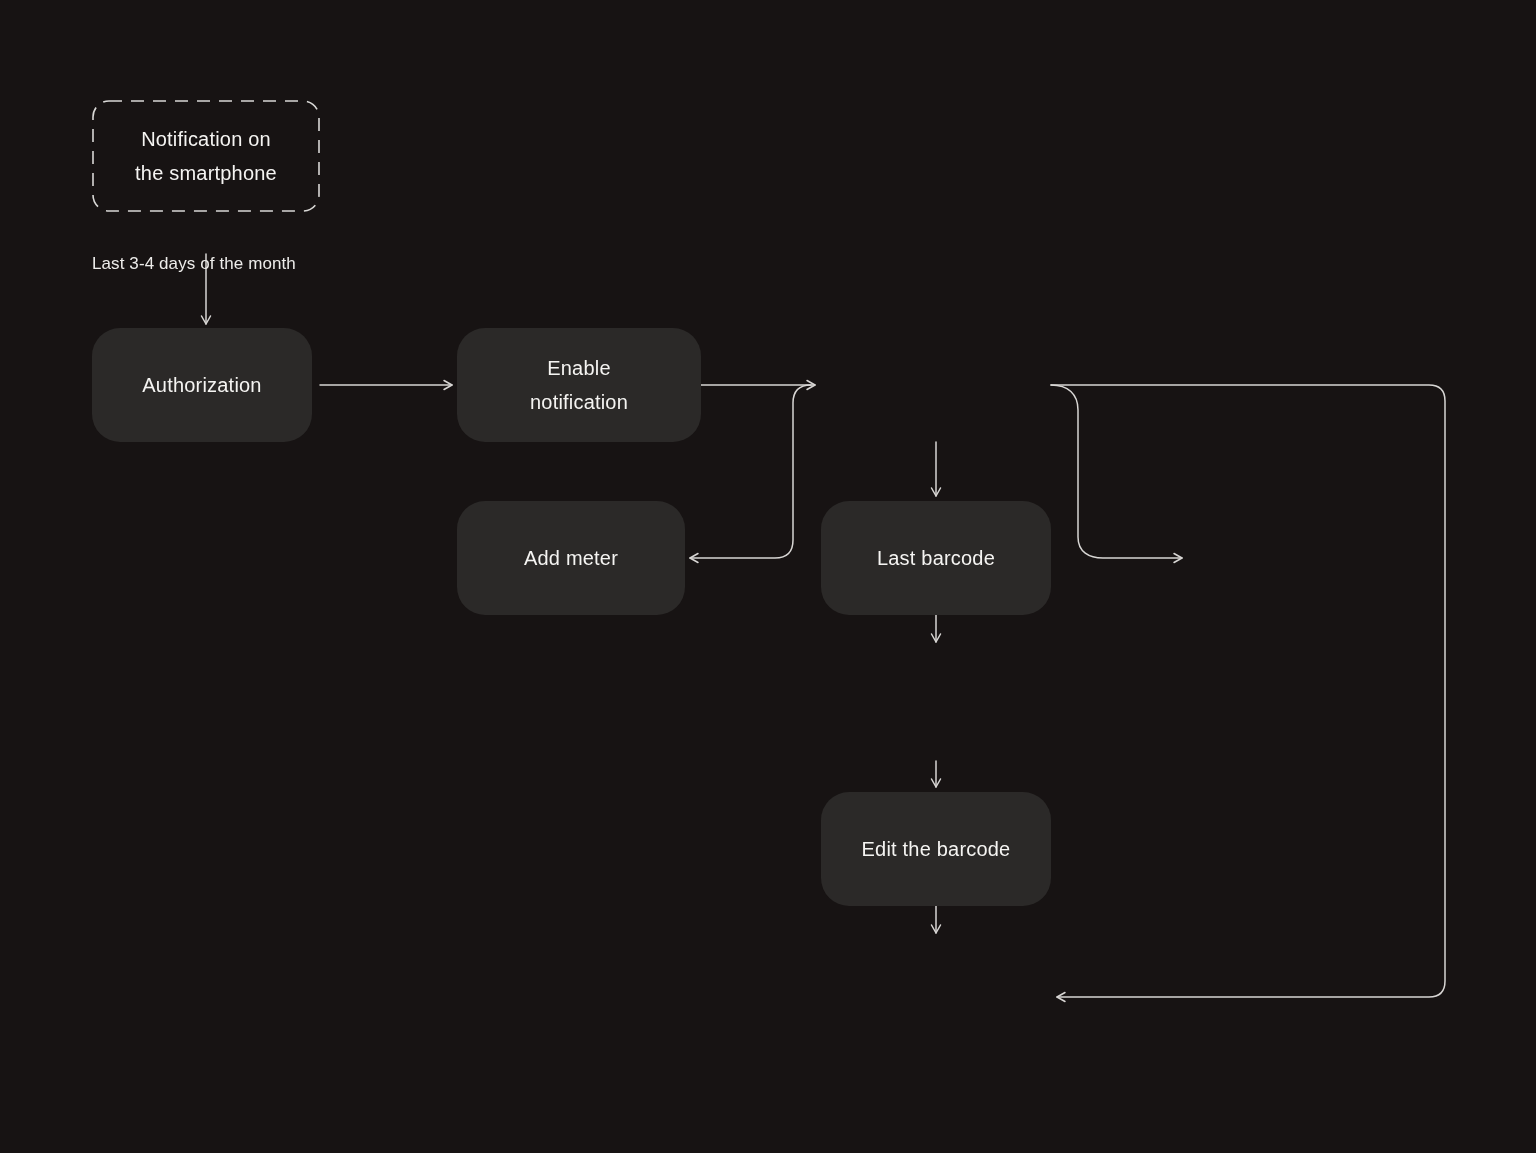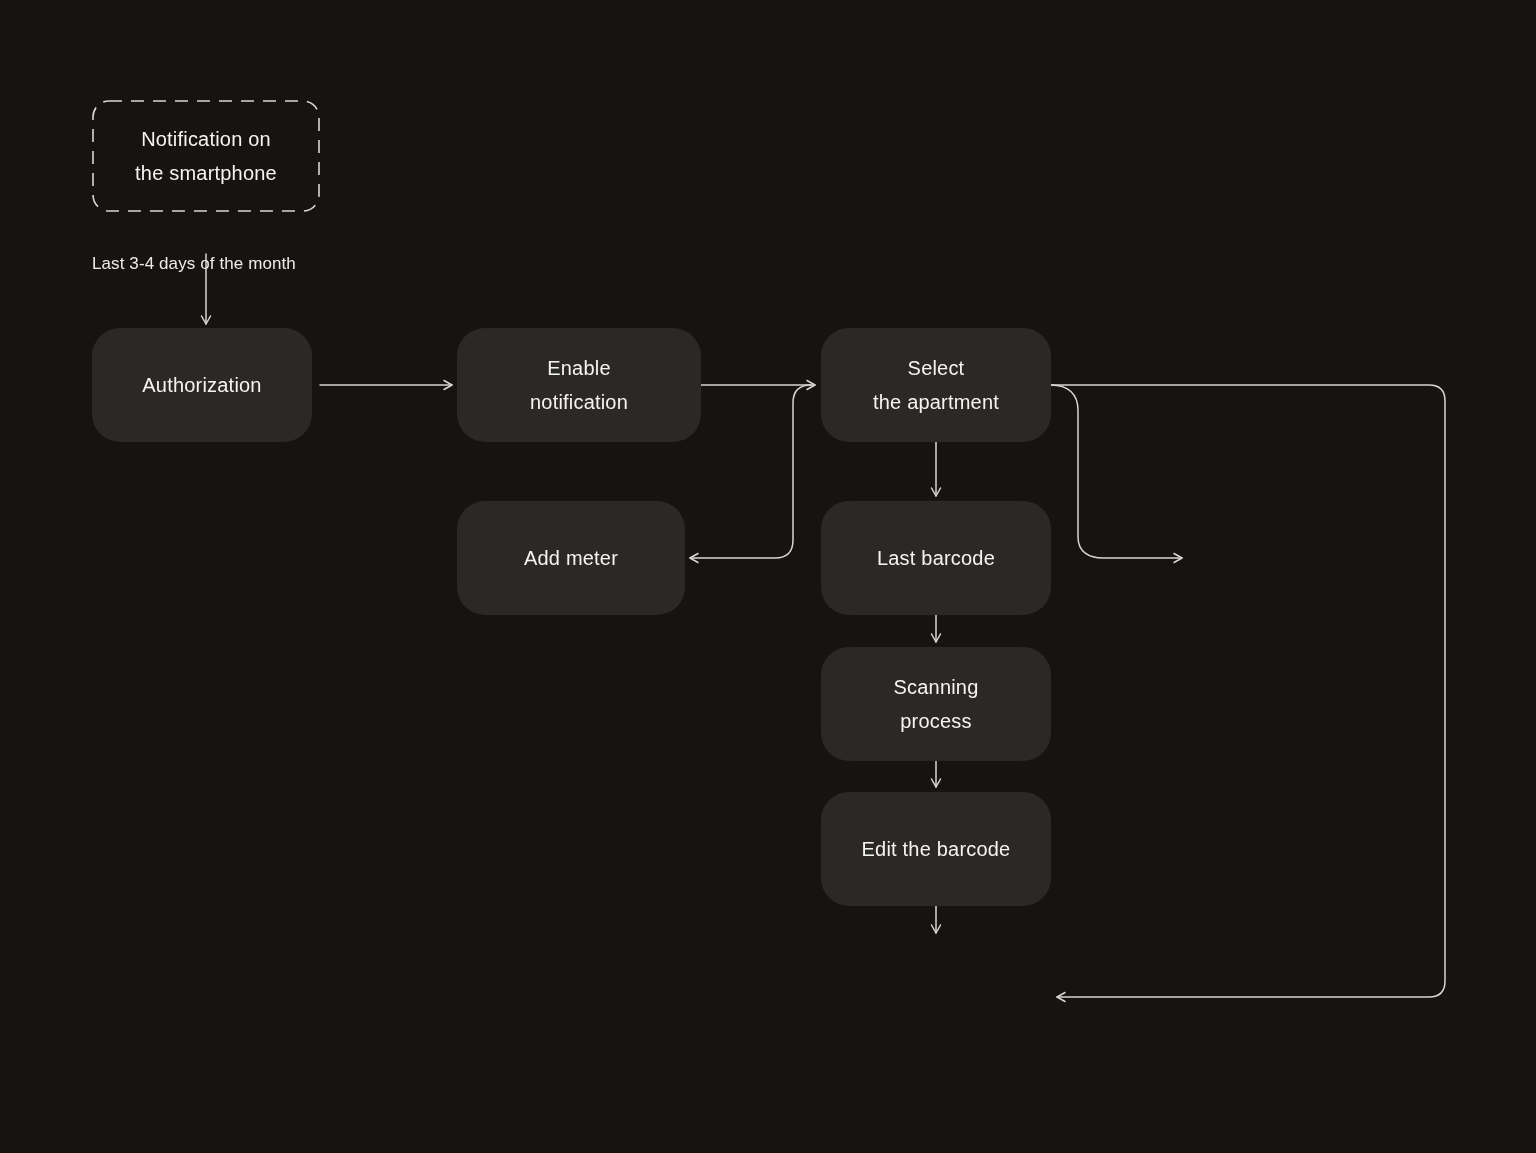--- a/index.html
+++ b/index.html
@@ -117,37 +117,29 @@
 
   <div class="node" style="left:92px;top:328px;width:220px">
     <span class="node-label">Authorization</span>
   </div>
 
   <div class="node" style="left:457px;top:328px;width:244px">
     <span class="node-label">Enable
 notification</span>
   </div>
 
-  <div class="node" style="left:821px;top:328px">
-    <span class="node-label">Select
-the apartment</span>
-  </div>
 
   <div class="node" style="left:457px;top:501px;width:228px">
     <span class="node-label">Add meter</span>
   </div>
 
   <div class="node" style="left:821px;top:501px">
     <span class="node-label">Last barcode</span>
   </div>
 
 
-  <div class="node" style="left:821px;top:647px">
-    <span class="node-label">Scanning
-process</span>
-  </div>
 
   <div class="node" style="left:821px;top:792px">
     <span class="node-label">Edit the barcode</span>
   </div>
 
 
 </div>
 
 </body></html>

